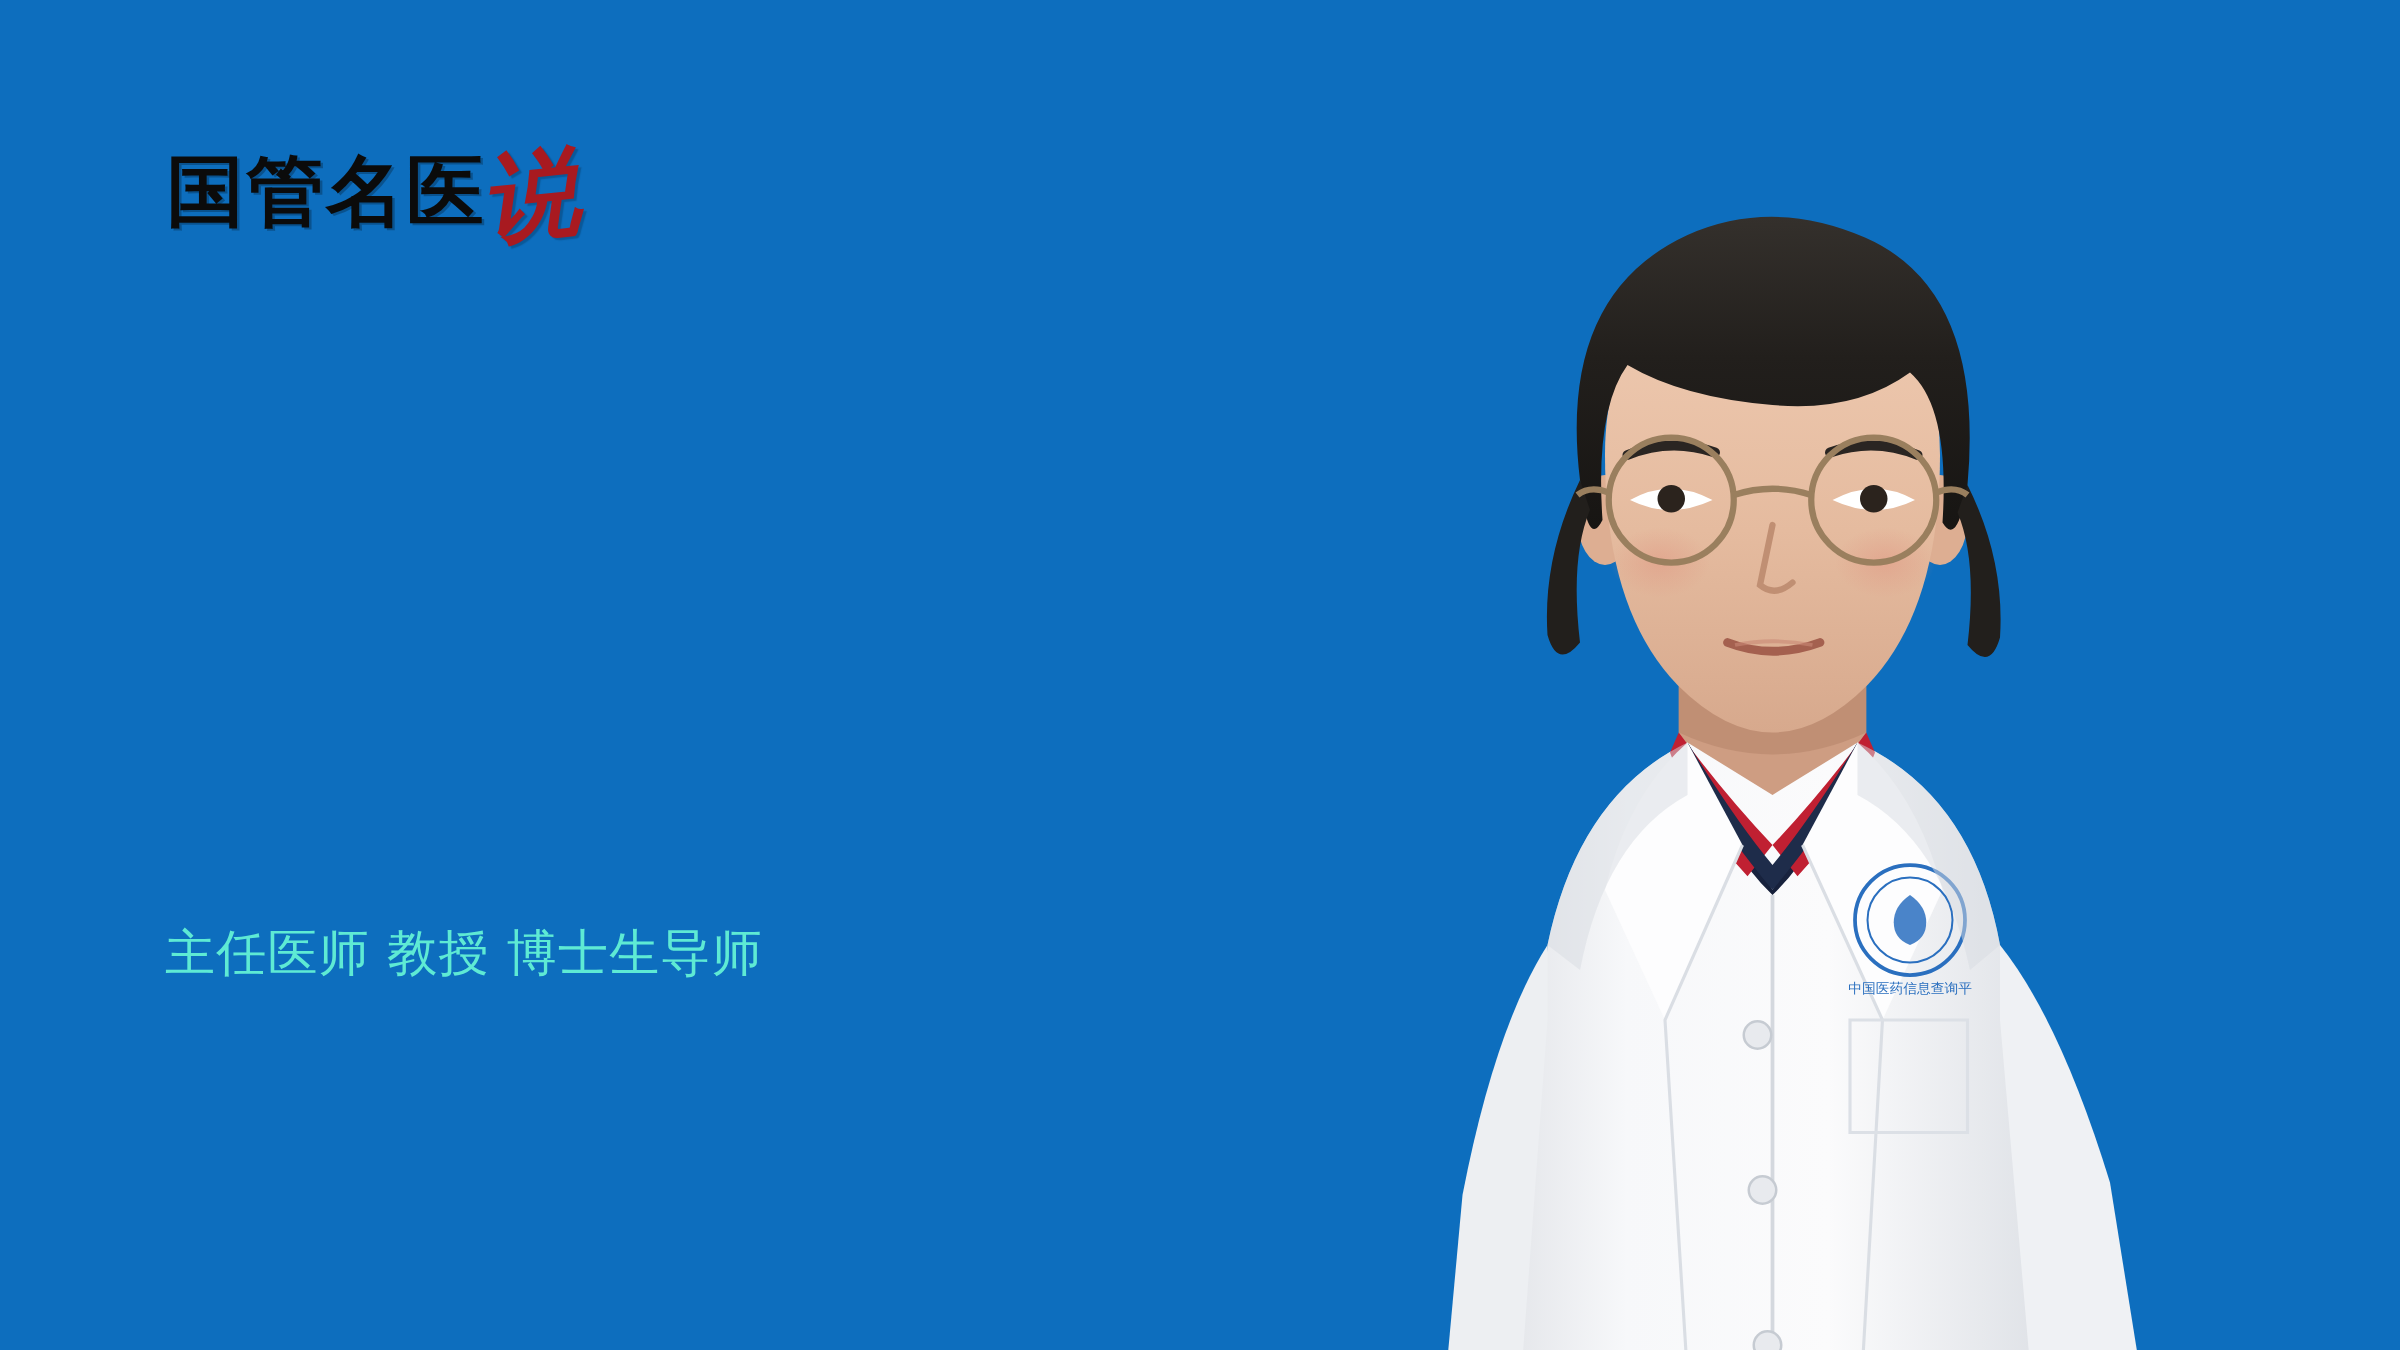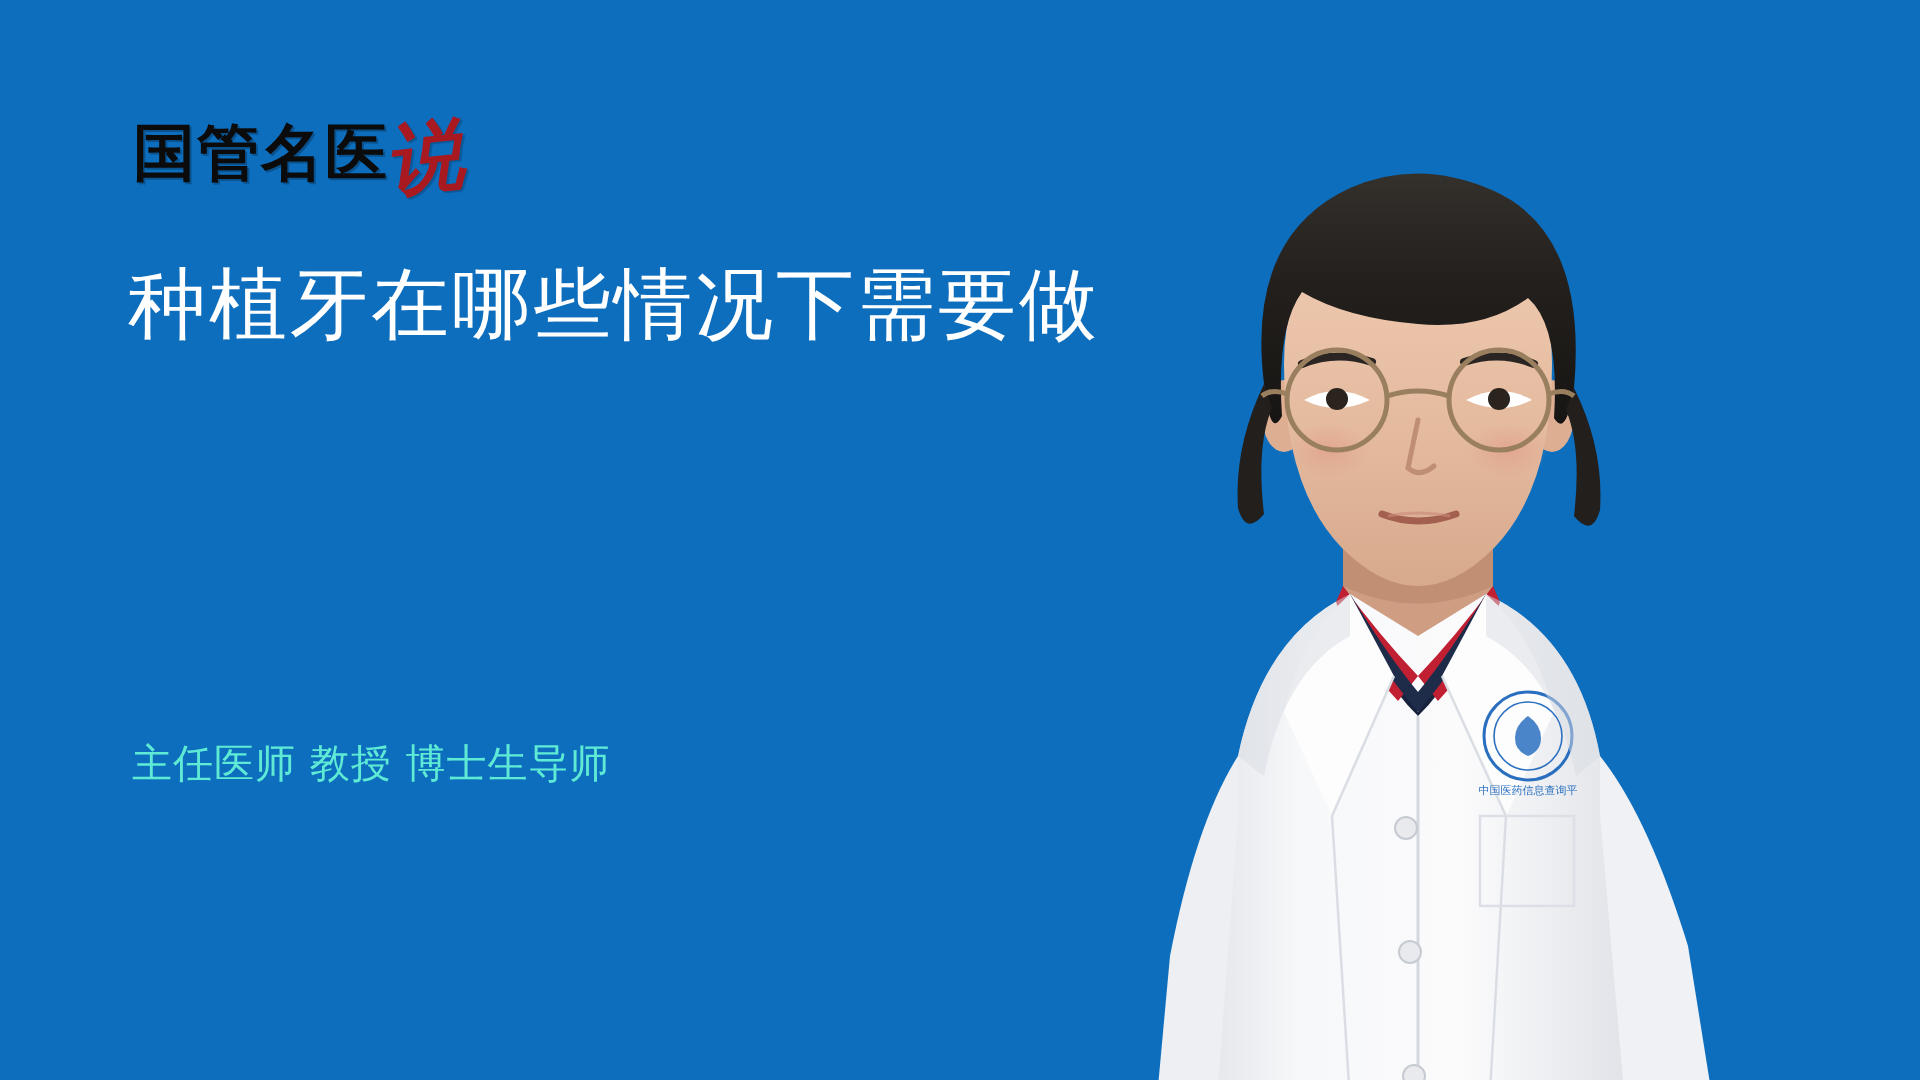--- a/index.html
+++ b/index.html
@@ -105,21 +105,20 @@
 <body>
 
 <div id="stage" style="background: rgb(13, 110, 190);">
 
   <div id="logo">
     <span class="logo-main">国管名医</span>
     <span class="logo-accent">说</span>
   </div>
 
   <div id="title">
-    <div class="tline">种植牙在哪些情况下需要做</div>
   </div>
 
 
   <div id="credentials">
     <div class="cline">主任医师  教授  博士生导师</div>
   </div>
 
   <div id="photo">
     <svg viewBox="0 0 820 1080" xmlns="http://www.w3.org/2000/svg">
       <defs>

